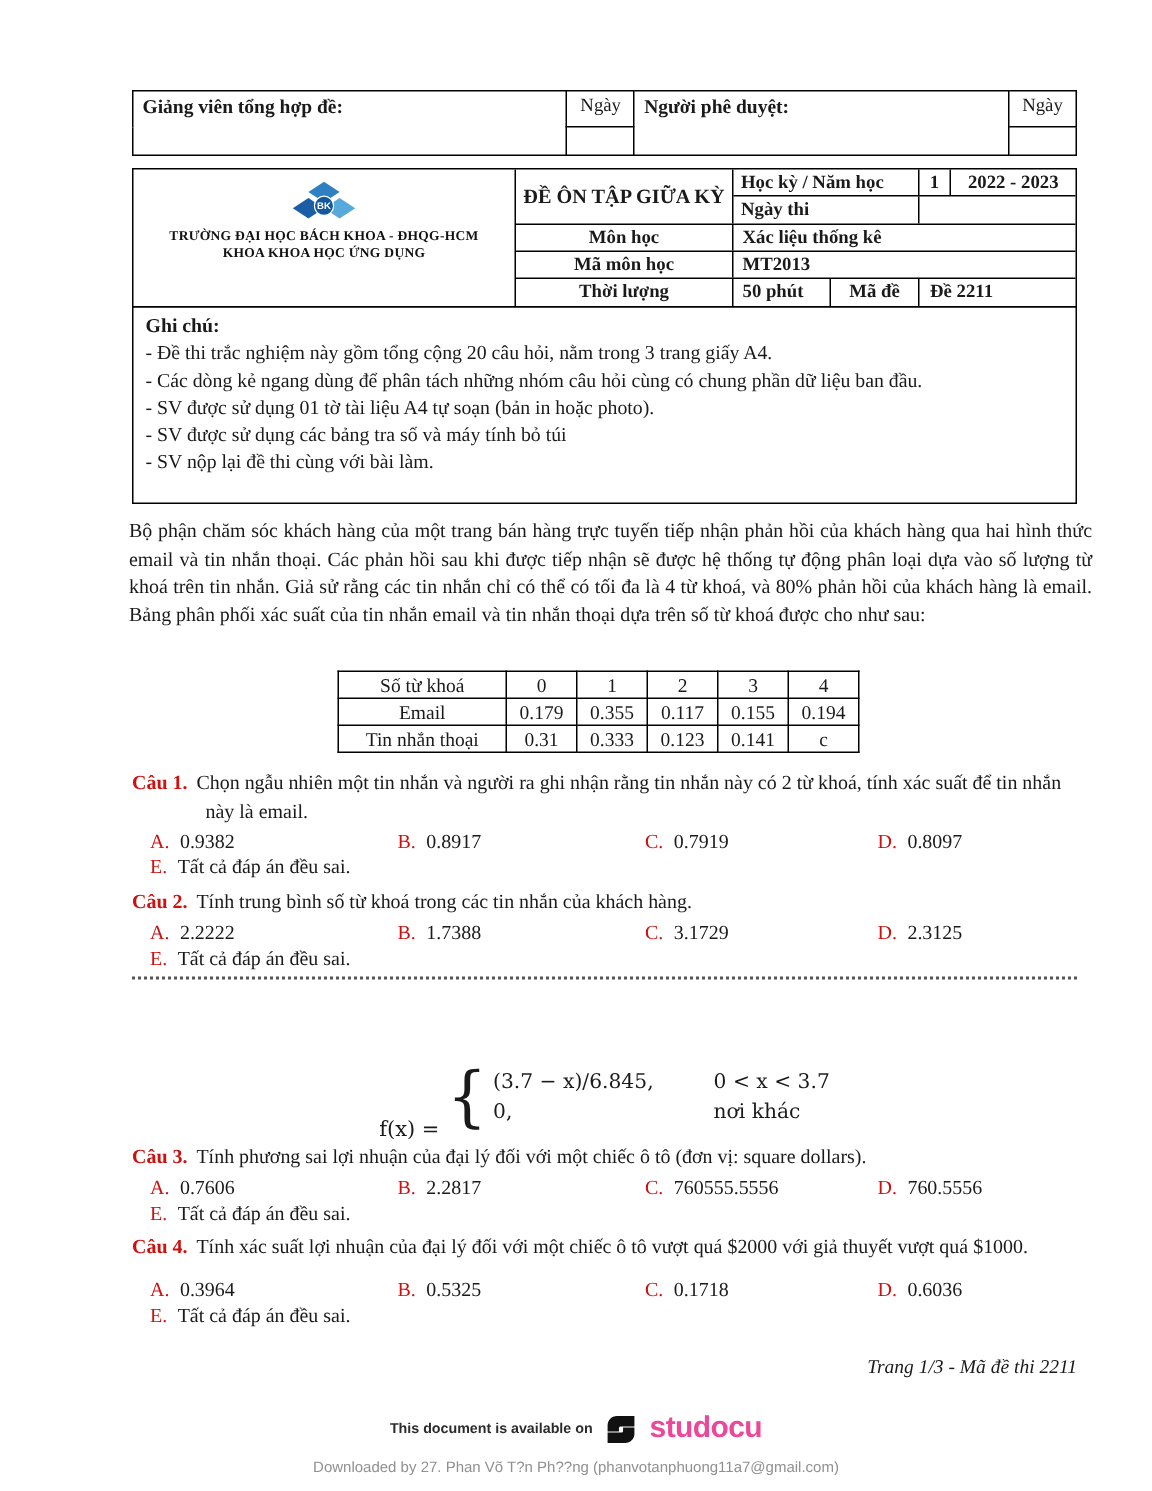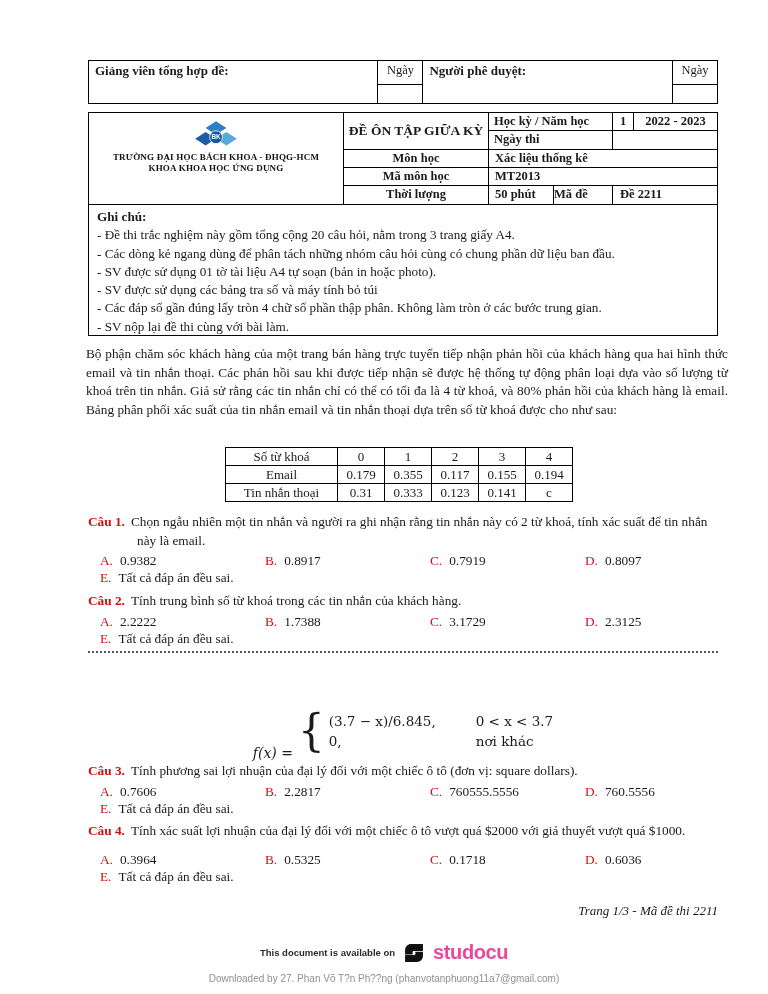--- a/index.html
+++ b/index.html
@@ -30,21 +30,21 @@
   .sub-r2 { flex:1; display:flex; }
   .c-semlbl { width:124px; border-right:1px solid #000; padding:1px 0 0 5px; }
   .c-one { width:21px; border-right:1px solid #000; text-align:center; padding-top:1px; }
   .c-year { flex:1; text-align:center; padding-top:1px; }
   .c-ngaythi { width:124px; border-right:1px solid #000; padding:1px 0 0 5px; }
   .hr-row { height:18px; display:flex; border-bottom:1px solid #000; }
   .hr-row.last { border-bottom:none; flex:1; }
   .lab-cell { width:145px; border-right:1px solid #000; text-align:center; padding-top:1px; }
   .val-cell { flex:1; padding:1px 0 0 6px; }
   .c-dur { width:65px; border-right:1px solid #000; padding:1px 0 0 6px; }
-  .c-made { width:59px; border-right:1px solid #000; text-align:left; padding-top:1px; }
+  .c-made { width:59px; border-right:1px solid #000; text-align:center; padding-top:1px; }
   .c-decode { flex:1; padding:1px 0 0 7px; }
 
   
   .notes { position:absolute; top:204px; left:88px; width:630px; height:132px; border:1px solid #000; padding:3px 8px; font-size:13.2px; line-height:18.3px; }
   .notes-title { font-weight:bold; }
 
   
   .para { position:absolute; left:86px; width:642px; font-size:13.3px; line-height:18.6px; text-align:justify; }
   .p1 { top:345px; }
   .p2 { top:660px; }
@@ -63,21 +63,21 @@
   .q-opts { margin-top:3px; display:grid; grid-template-columns:165px 165px 155px 1fr; padding-left:12px; }
   .q4 .q-opts { margin-top:11px; }
   .opt-letter { margin-right:7px; }
   .q-opt-e { padding-left:12px; margin-top:1px; }
 
   
   .dotted { position:absolute; top:651px; left:88px; width:630px; border-top:2px dotted #555; }
 
   
   .formula { position:absolute; top:700px; left:88px; width:630px; display:flex; justify-content:center; align-items:center; }
-  .f-lhs { font-style:italic; font-size:14px; font-family:"DejaVu Serif", serif; margin-right:5px;margin-top:45px; }
+  .f-lhs { font-size:14px; font-family:"DejaVu Serif", serif; margin-right:5px;margin-top:45px; }
   .f-brace { font-size:42px; font-weight:300; font-family:"DejaVu Serif", serif; transform:scaleY(1.05); margin-right:4px; line-height:42px; }
   .f-cases { display:grid; grid-template-columns:auto auto; column-gap:40px; font-size:13.5px; line-height:20px; font-family:"DejaVu Serif", serif; }
   .f-expr { text-align:left; }
 
   
   .trang { position:absolute; top:903px; left:88px; width:630px; text-align:right; font-style:italic; font-size:13px; }
   .studocu { position:absolute; top:941px; left:0; width:768px; display:flex; justify-content:center; align-items:center; gap:8px; font-family:"Liberation Sans", sans-serif; }
   .sd-prefix { font-size:9.5px; font-weight:600; color:#2b2b2b; }
   .sd-brand { font-size:20px; font-weight:800; color:#ec4899; letter-spacing:-0.4px; }
   .downloaded { position:absolute; top:973px; left:0; width:768px; text-align:center; font-family:"Liberation Sans", sans-serif; font-size:10px; color:#909090; }
@@ -145,21 +145,20 @@
       </div>
     </div>
   </div>
 
   <div class="notes">
     <div class="notes-title">Ghi chú:</div>
     <div>- Đề thi trắc nghiệm này gồm tổng cộng 20 câu hỏi, nằm trong 3 trang giấy A4.</div>
     <div>- Các dòng kẻ ngang dùng để phân tách những nhóm câu hỏi cùng có chung phần dữ liệu ban đầu.</div>
     <div>- SV được sử dụng 01 tờ tài liệu A4 tự soạn (bản in hoặc photo).</div>
     <div>- SV được sử dụng các bảng tra số và máy tính bỏ túi</div>
-    <div>- Các đáp số gần đúng lấy tròn 4 chữ số phần thập phân. Không làm tròn ở các bước trung gian.</div>
     <div>- SV nộp lại đề thi cùng với bài làm.</div>
   </div>
 
   <div class="para p1">Bộ phận chăm sóc khách hàng của một trang bán hàng trực tuyến tiếp nhận phản hồi của khách hàng qua hai hình thức email và tin nhắn thoại. Các phản hồi sau khi được tiếp nhận sẽ được hệ thống tự động phân loại dựa vào số lượng từ khoá trên tin nhắn. Giả sử rằng các tin nhắn chỉ có thể có tối đa là 4 từ khoá, và 80% phản hồi của khách hàng là email. Bảng phân phối xác suất của tin nhắn email và tin nhắn thoại dựa trên số từ khoá được cho như sau:</div>
 
   <table class="ptable">
     <tbody>
         <tr>
       <td>Số từ khoá</td>
       <td>0</td>

